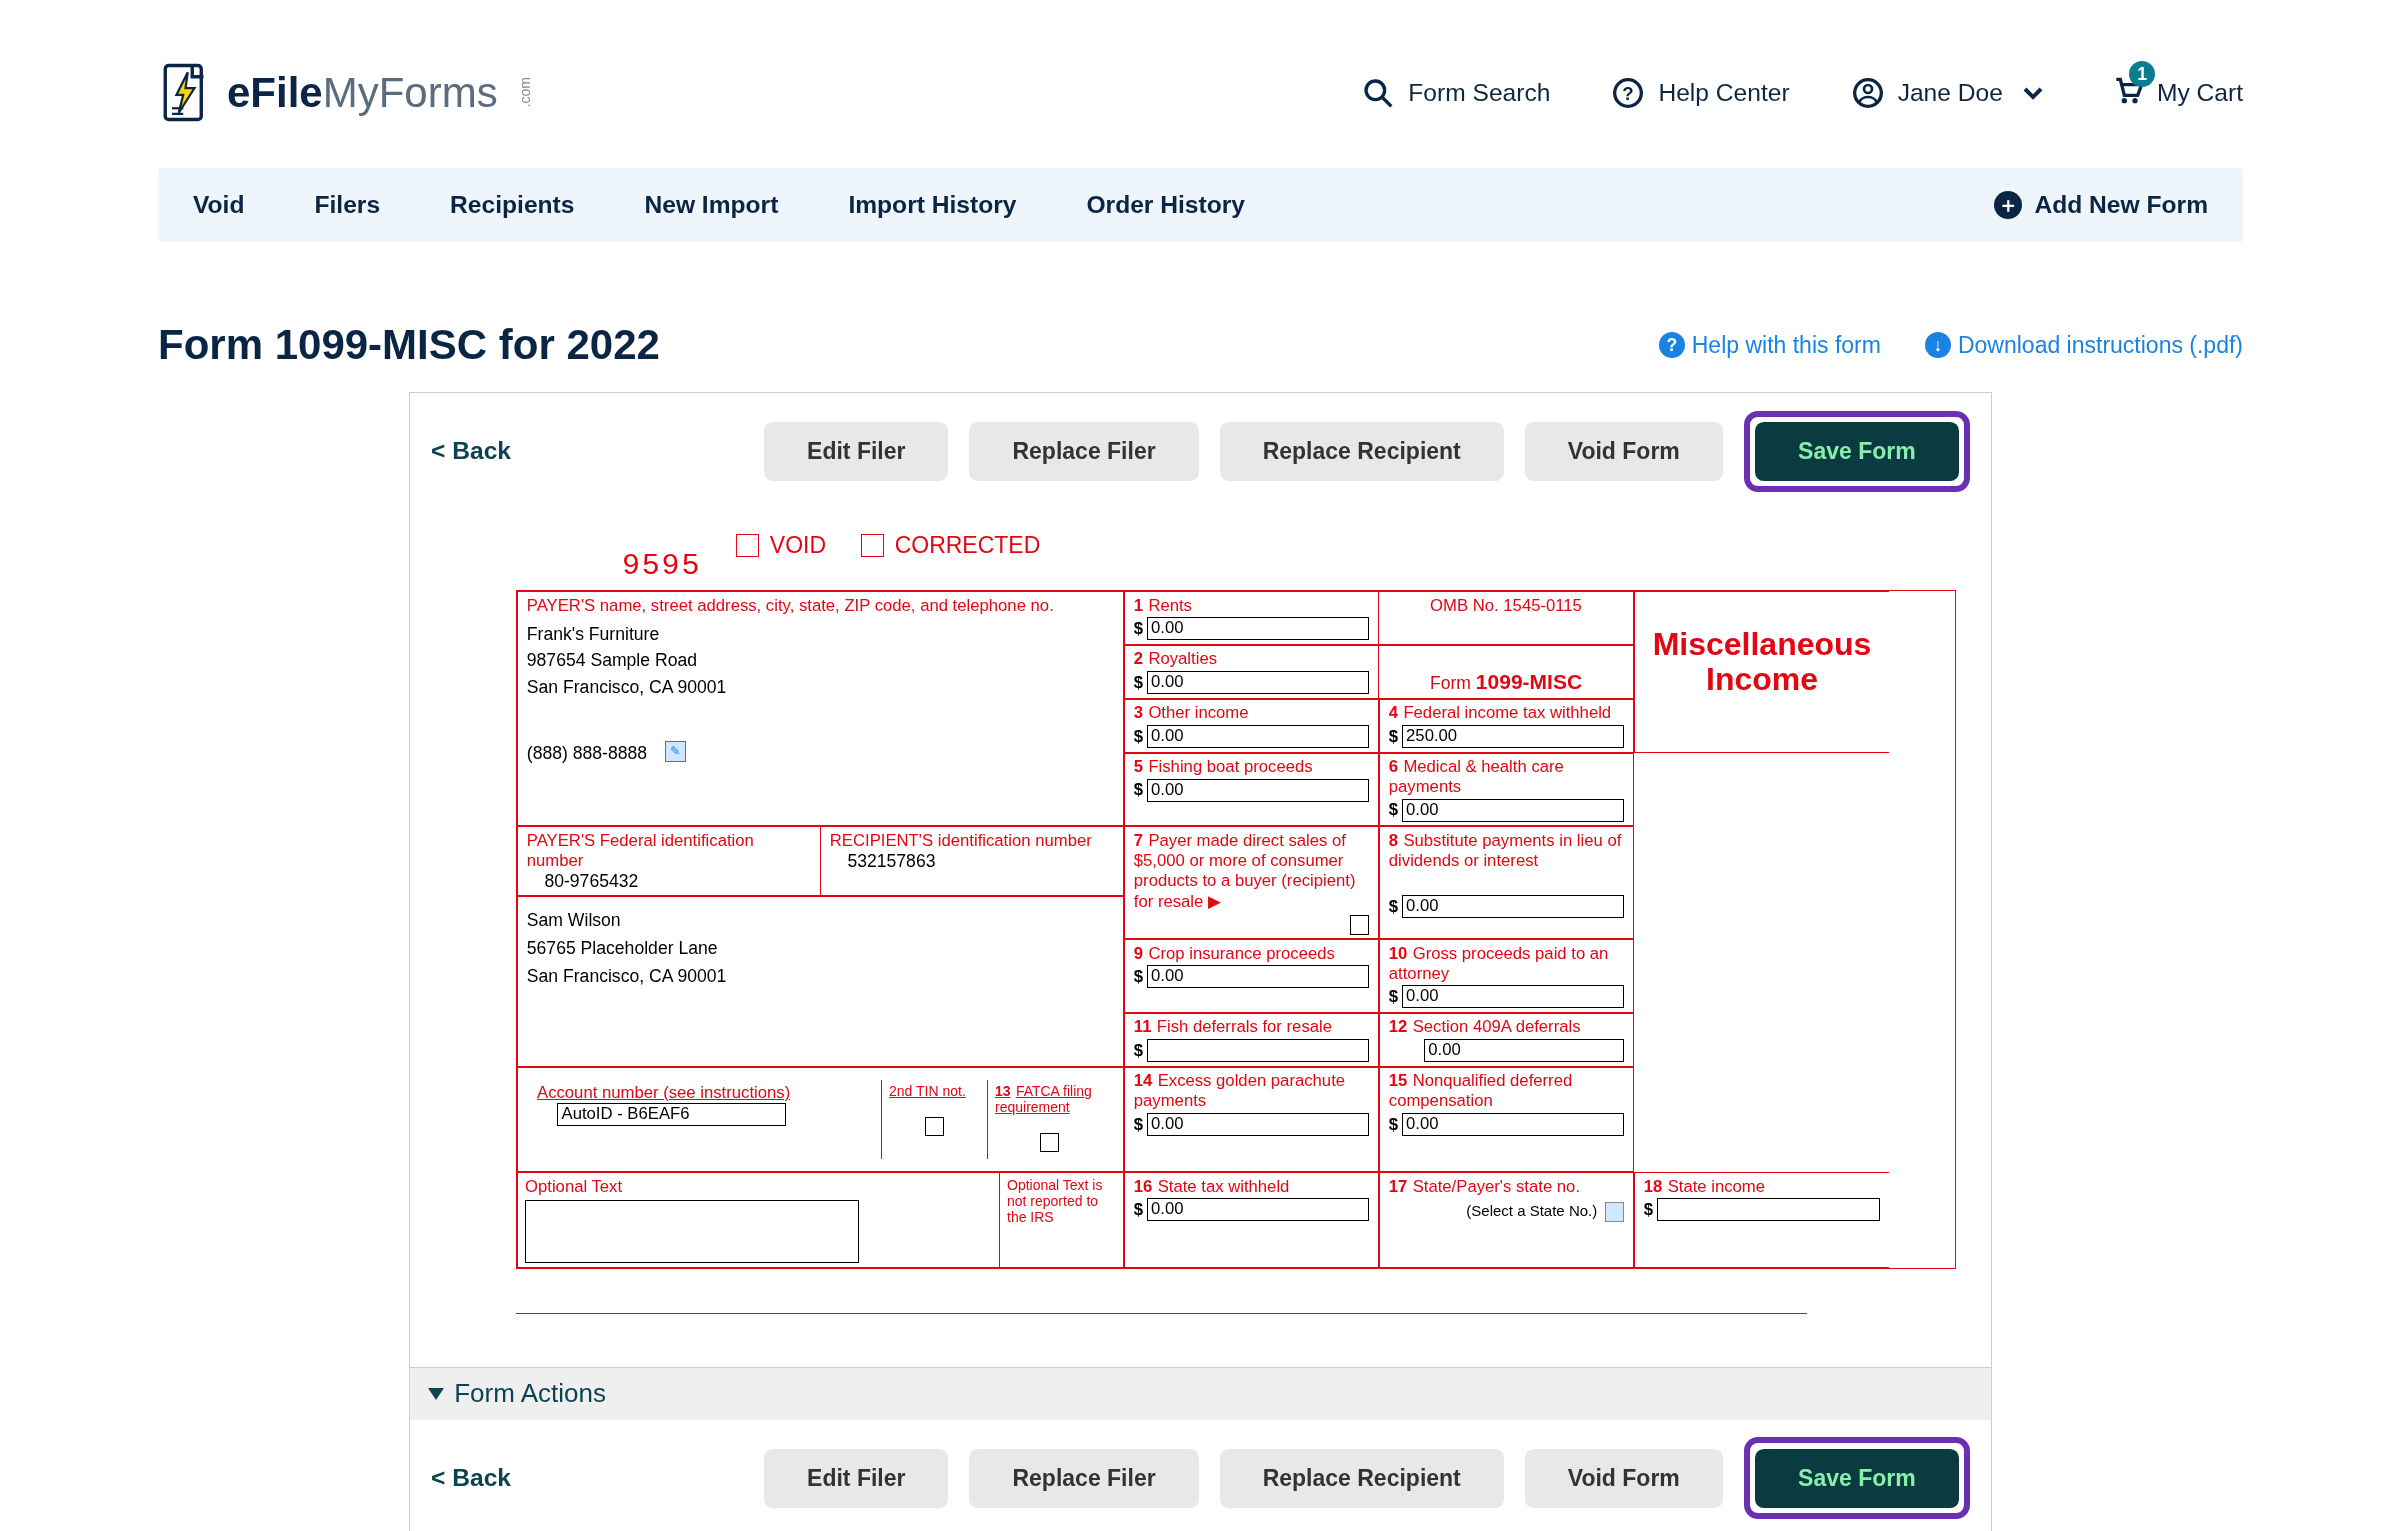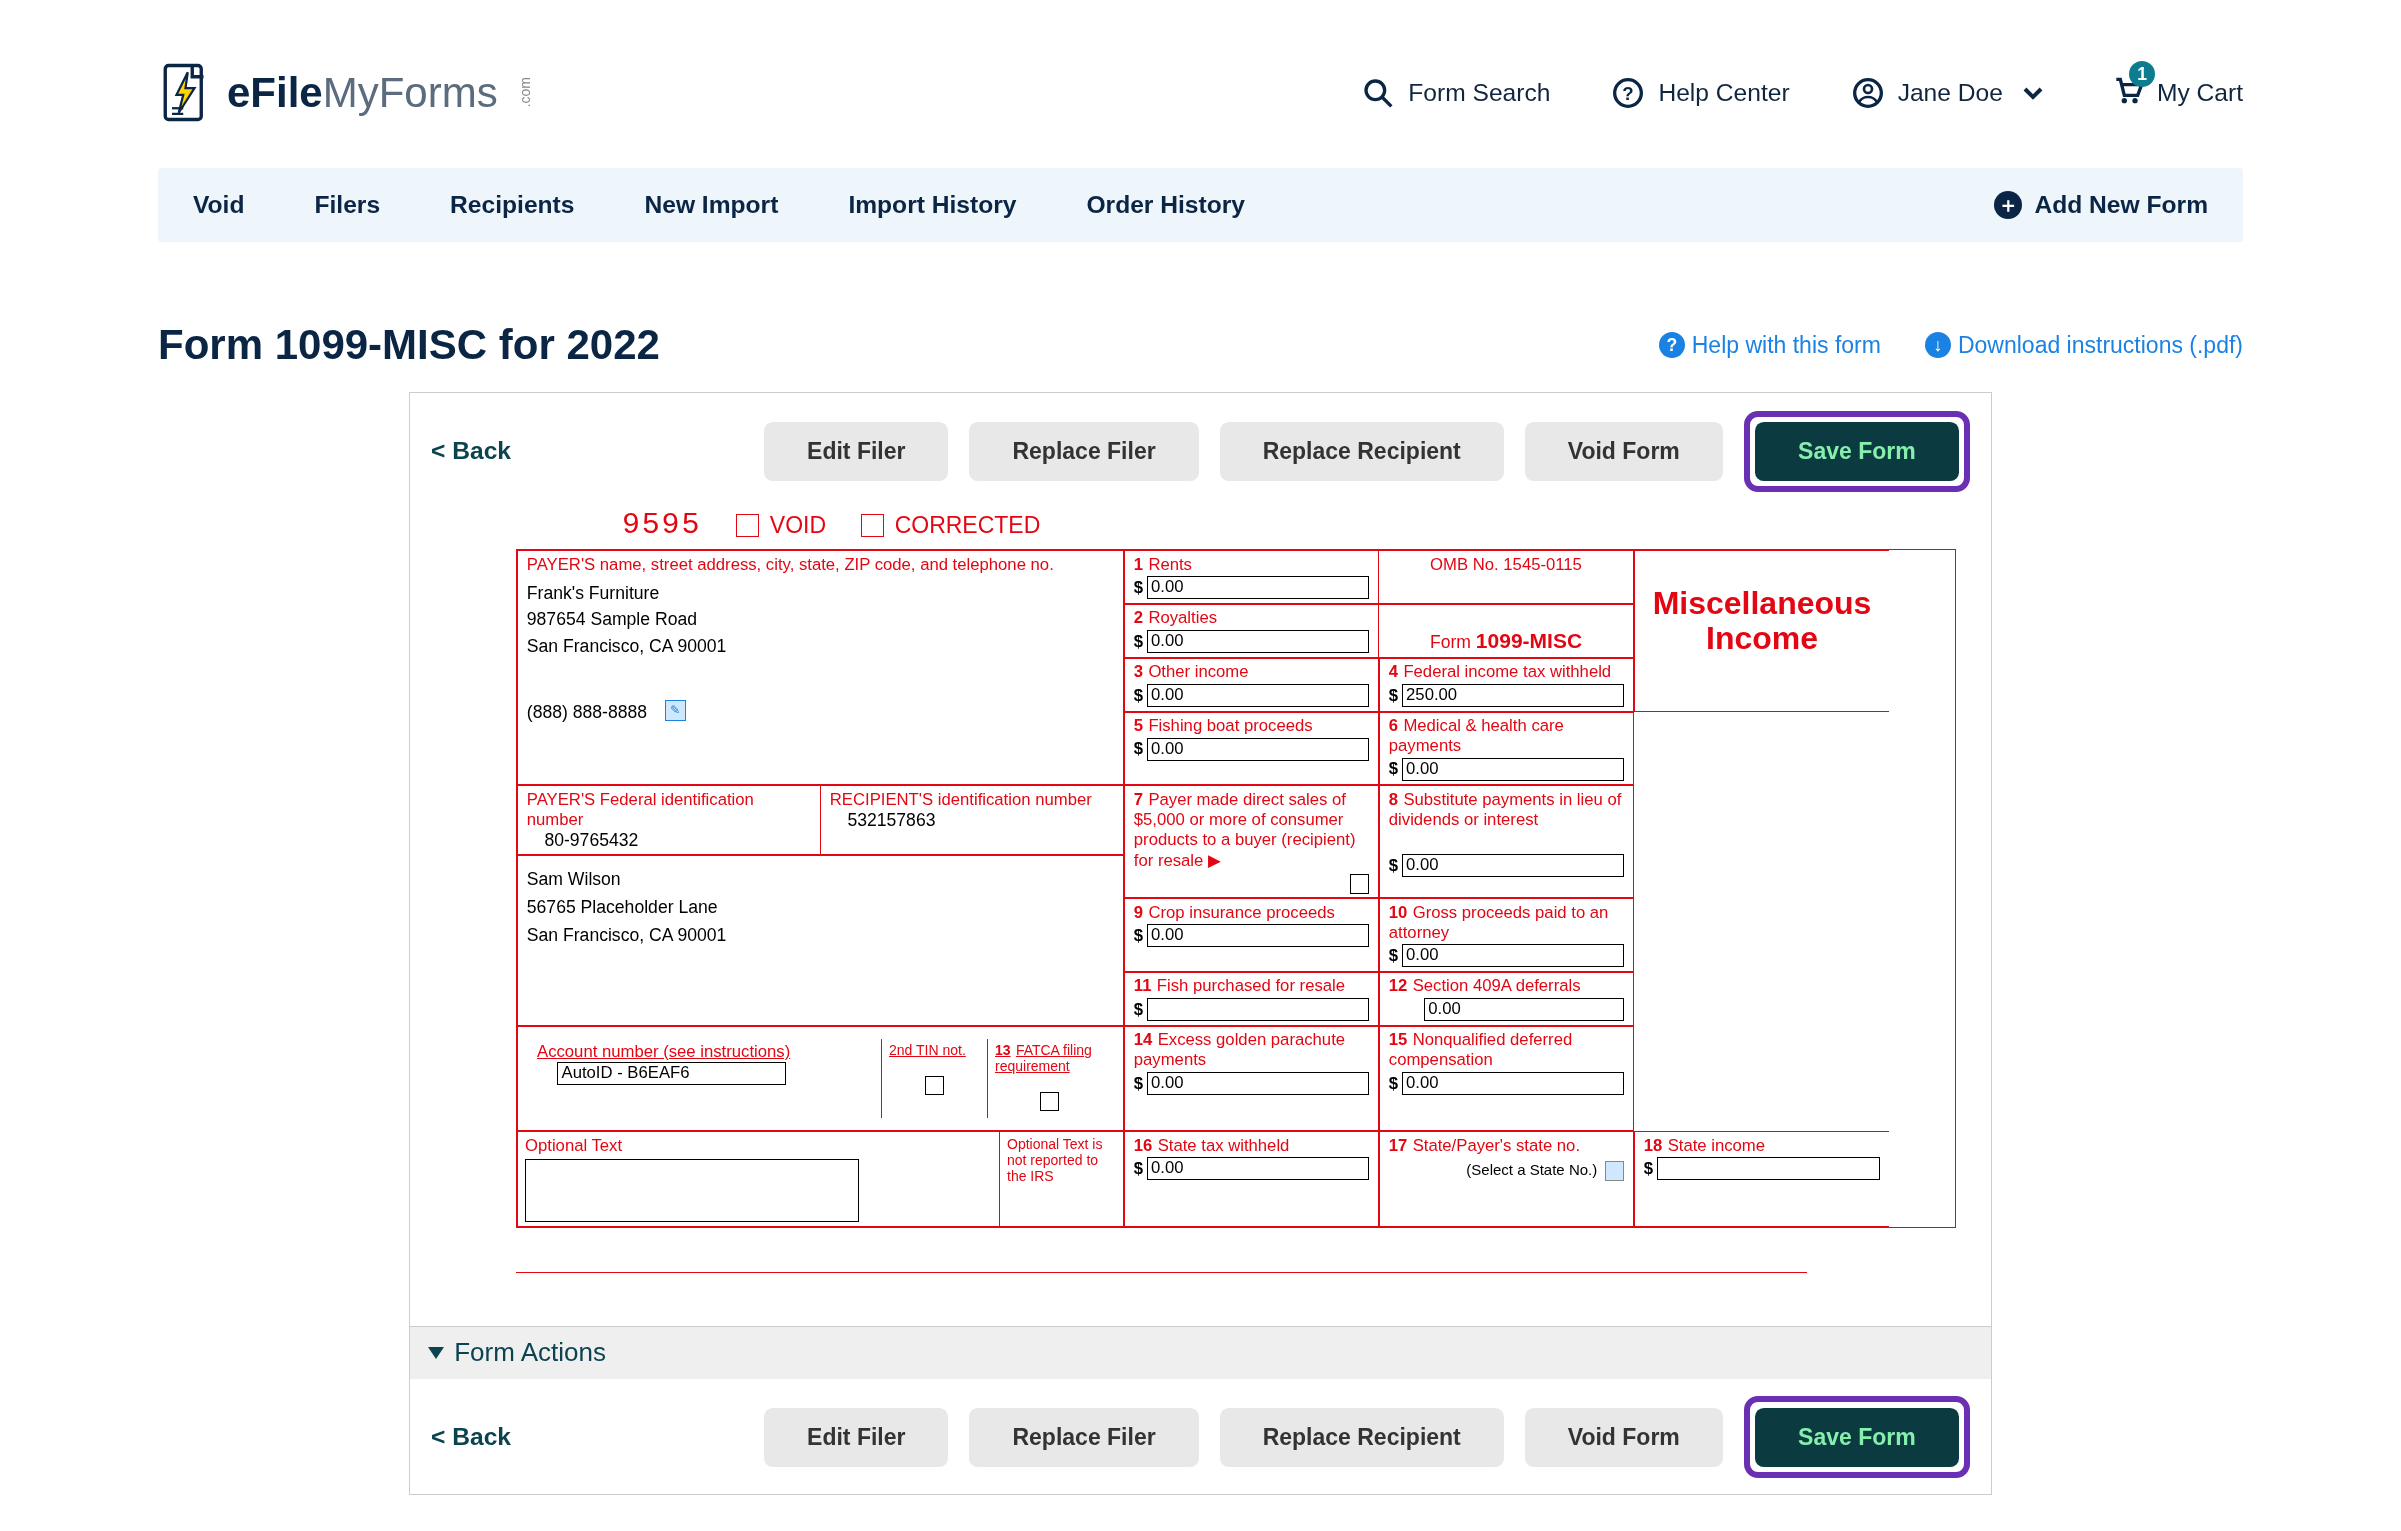--- a/index.html
+++ b/index.html
@@ -41,21 +41,21 @@
   .back-link { color: #0b4450; font-weight: 700; font-size: 24.6px; cursor: pointer; }
   .btn-group { display: flex; gap: 21px; align-items: center; }
   .btn { background: #e8e8e8; color: #333; font-size: 23px; font-weight: 700; border: none; border-radius: 8.8px; padding: 16px 43px; cursor: pointer; }
   .btn-primary { background: #0b3a40; color: #86efac; }
   .save-highlight { border: 6.2px solid #6b2fb3; border-radius: 14px; padding: 5.3px; display: inline-block; }
   .save-highlight .btn-primary { border-radius: 8.8px; }
 
   
   .tax-form { margin: 0 35px 53px 106px; color: #e30613; font-size: 17.6px; }
   .tf-top-row { display: flex; align-items: center; gap: 35px; padding-left: 106px; padding-bottom: 7px; }
-  .tf-code { font-family: "Courier New", monospace; color: #e30613; font-size: 30px; letter-spacing: 1.8px; }
+  .tf-code { font-family: "Courier New", monospace; color: #e30613; font-size: 30px; letter-spacing: 1.8px; margin-top: 41px; }
   .tf-check { display: inline-flex; align-items: center; gap: 10.6px; font-size: 23px; color: #e30613; }
   .tf-check .box { width: 23px; height: 23px; border: 1.8px solid #e30613; display: inline-block; }
 
   .tf-grid { border: 1.8px solid #e30613; display: grid; grid-template-columns: 607px 255px 255px 255px; grid-auto-rows: min-content; }
   .cell { border: 0.9px solid #e30613; padding: 3.5px 8.8px; font-size: 16.7px; position: relative; }
   .cell .label { color: #e30613; font-size: 16.7px; }
   .cell .value { color: #000; font-size: 17.6px; }
   .cell .num { color: #e30613; font-weight: 700; margin-right: 5.3px; }
   .tf-input-box { border: 0.9px solid #000; background: #fff; color: #000; display: block; height: 23px; padding: 0 3.5px; font-size: 16.7px; }
   .money-row { display: flex; align-items: center; gap: 3.5px; margin-top:1.8px; }
@@ -339,21 +339,21 @@
           <div class="cell">
             <div class="label"><span class="num">10</span><span>Gross proceeds paid to an attorney</span></div>
             <div class="money-row">
                 <span class="dollar">$</span>
                 <span class="tf-input-box">0.00</span>
               </div>
           </div>
           <div class="cell" style="border:none;"></div>
 
           <div class="cell">
-            <div class="label"><span class="num">11</span><span>Fish purchased for resale</span></div>
+            <div class="label"><span class="num">11</span><span>Fish deferrals for resale</span></div>
             <div class="money-row">
                 <span class="dollar">$</span>
                 <span class="tf-input-box"></span>
               </div>
           </div>
 
           <div class="cell">
             <div class="label"><span class="num">12</span><span>Section 409A deferrals</span></div>
             <div class="money-row" style="padding-left:35px;">
                 <span class="tf-input-box">0.00</span>

